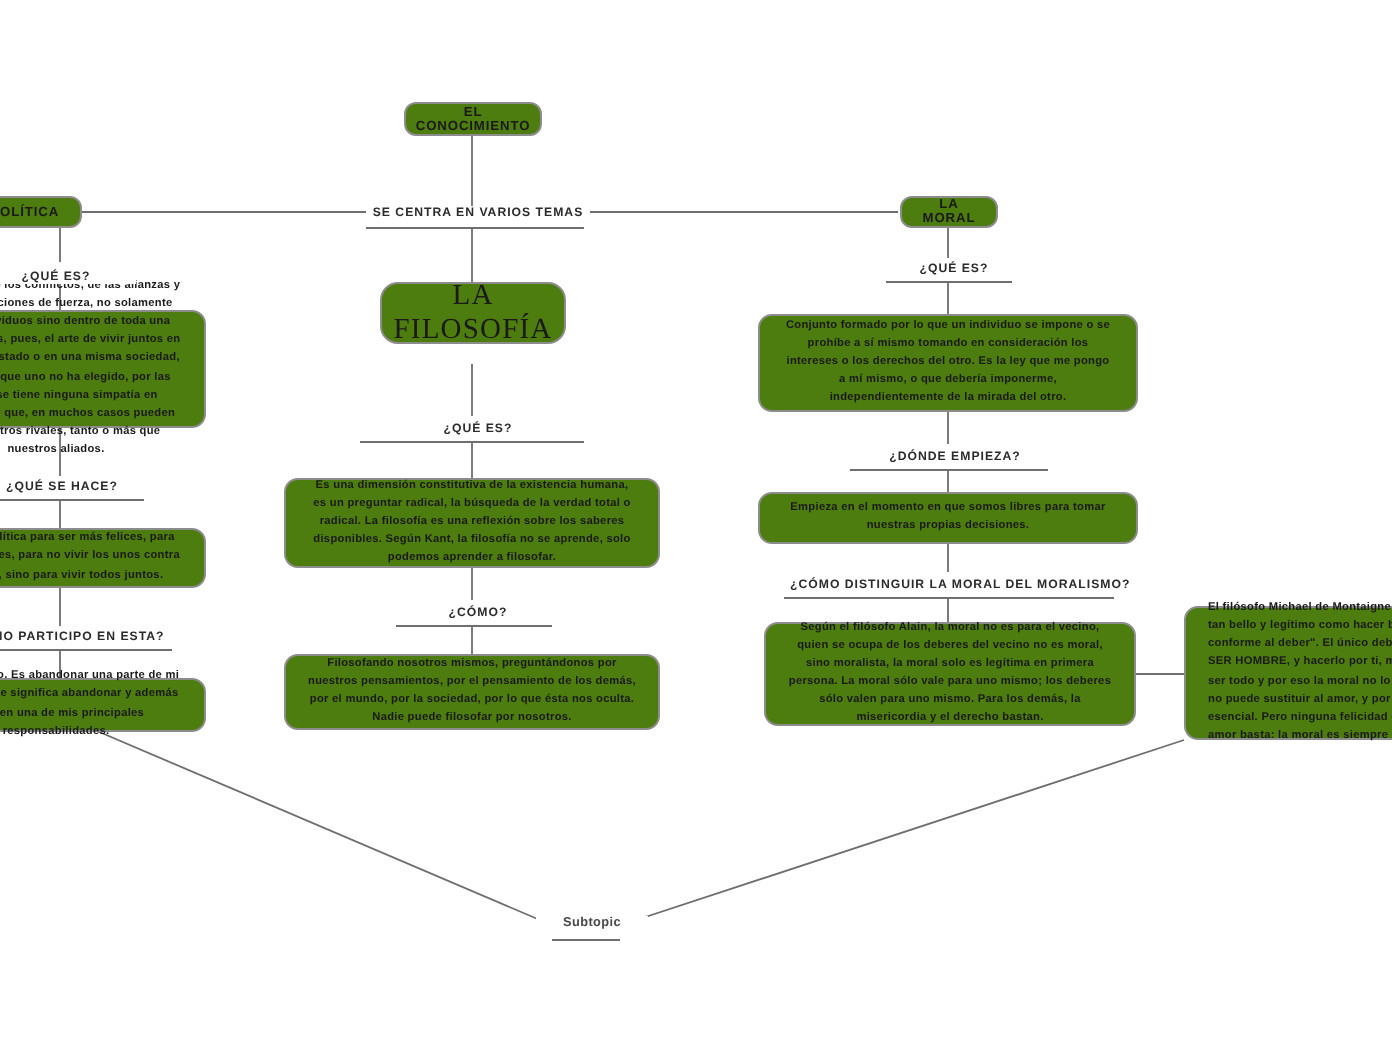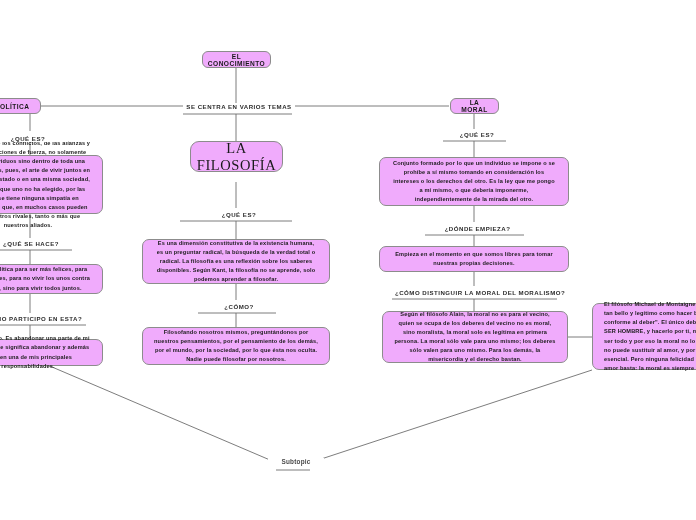--- a/index.html
+++ b/index.html
@@ -10,21 +10,21 @@
     overflow:hidden;
     position:relative;
   }
   #canvas{position:absolute;left:0;top:0;width:696px;height:520px;}
   svg.lines{position:absolute;left:0;top:0;width:696px;height:520px;}
 
   
   .node{
     position:absolute;
     box-sizing:border-box;
-    background:#f0abfc;
+    background:#4d7c0f;
     border:1px solid #8c8c8c;
     border-radius:7px;
     color:#1a1a1a;
     text-align:center;
     display:flex;
     align-items:center;
     justify-content:center;
     z-index:3;
   }
   .node.pill{border-radius:6px;}

